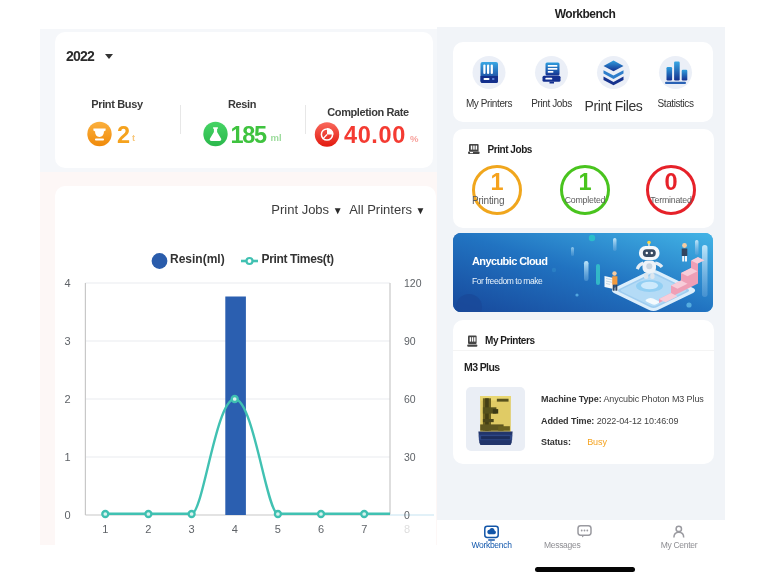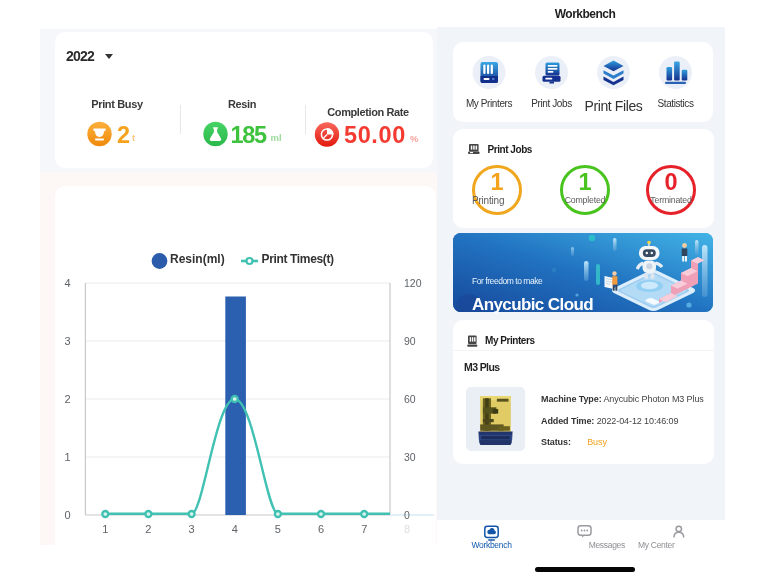--- a/index.html
+++ b/index.html
@@ -51,24 +51,27 @@
     <circle cx="327" cy="134.5" r="12.2" fill="url(#re)"></circle>
     <circle cx="327" cy="134.5" r="5.6" fill="none" stroke="#fff" stroke-width="1.5"></circle>
     <path d="M327 134.5 V127.9 A6.6 6.6 0 0 1 333.6 134.5 z" fill="#fff"></path>
     <path d="M327 134.5 l-4.4 4.6" stroke="#fff" stroke-width="1.3"></path>
   </svg>
 
   <div class="abs" style="left:117px;top:122px;font-size:23.5px;font-weight:bold;color:#f5a21d;">2</div>
   <div class="abs" style="left:132px;top:132px;font-size:9.5px;font-weight:bold;color:#f8c87d;">t</div>
   <div class="abs" style="left:230.5px;top:122px;font-size:23.5px;font-weight:bold;letter-spacing:-1.3px;color:#3fc33f;">185</div>
   <div class="abs" style="left:270.5px;top:132px;font-size:9.5px;font-weight:bold;color:#9cdc9c;">ml</div>
-  <div class="abs" style="left:344px;top:122px;font-size:23.5px;font-weight:bold;letter-spacing:0.6px;color:#f43b32;">50.00</div>
+  <div class="abs" style="left:344px;top:122px;font-size:23.5px;font-weight:bold;letter-spacing:0.6px;color:#f43b32;">40.00</div>
   <div class="abs" style="left:410px;top:132.5px;font-size:9.5px;font-weight:bold;color:#f8a29d;">%</div>
 
   <div class="abs" style="left:55px;top:186px;width:381px;height:370px;background:#fff;border-radius:10px;"></div>
+  <div class="abs" style="left:55px;top:202px;width:370.5px;text-align:right;font-size:13px;color:#3c3c3c;">
+    Print Jobs <span style="font-size:10px;color:#2a2a2a;">▼</span>&nbsp; All Printers <span style="font-size:10px;color:#2a2a2a;">▼</span>
+  </div>
 
   <svg class="abs" style="left:55px;top:186px;" width="381" height="370" viewBox="55 186 381 370">
 
     <circle cx="159.5" cy="261" r="7.9" fill="#2a5cab"></circle>
     <text x="170" y="263.3" font-size="12" font-weight="bold" fill="#333" font-family="Liberation Sans">Resin(ml)</text>
     <line x1="241" y1="261" x2="258" y2="261" stroke="#41c1b2" stroke-width="2.6"></line>
     <circle cx="249.5" cy="261" r="3" fill="#fff" stroke="#41c1b2" stroke-width="2.2"></circle>
     <text x="261.5" y="263.3" font-size="12" font-weight="bold" letter-spacing="-0.35" fill="#333" font-family="Liberation Sans">Print Times(t)</text>
 
     <line x1="85.4" y1="283" x2="390" y2="283" stroke="#e9ebef" stroke-width="1"></line>
@@ -136,21 +139,21 @@
   <div class="abs" style="left:646px;top:165px;width:50px;height:50px;border:3px solid #e62129;border-radius:50%;"></div>
   <div class="abs" style="left:472px;top:168.5px;width:50px;text-align:center;font-size:23.5px;font-weight:bold;color:#f5a21d;">1</div>
   <div class="abs" style="left:560px;top:168.5px;width:50px;text-align:center;font-size:23.5px;font-weight:bold;color:#49c41e;">1</div>
   <div class="abs" style="left:646px;top:168.5px;width:50px;text-align:center;font-size:23.5px;font-weight:bold;color:#e62129;">0</div>
   <div class="abs" style="left:472px;top:194.5px;width:50px;font-size:10px;letter-spacing:-0.2px;color:#5c5c5c;">Printing</div>
   <div class="abs" style="left:560px;top:194.5px;width:50px;text-align:center;font-size:8.75px;letter-spacing:-0.2px;color:#5c5c5c;">Completed</div>
   <div class="abs" style="left:646px;top:194.5px;width:50px;text-align:center;font-size:8.75px;letter-spacing:-0.2px;color:#5c5c5c;">Terminated</div>
 
   <div class="abs" style="left:453px;top:233px;width:260px;height:79px;border-radius:8px;background:linear-gradient(100deg,#1c55a4 0%,#2173c1 55%,#3fa9dd 100%);overflow:hidden;">
   </div>
-  <div class="abs" style="z-index:5;left:472px;top:255px;font-size:17px;font-weight:bold;color:#fff;letter-spacing:-0.6px;margin-top:40px;">Anycubic Cloud</div>
+  <div class="abs" style="z-index:5;left:472px;top:255px;font-size:11px;font-weight:bold;color:#fff;letter-spacing:-0.6px;">Anycubic Cloud</div>
   <div class="abs" style="z-index:5;left:472px;top:276px;font-size:8.5px;letter-spacing:-0.45px;color:#e9f3fb;">For freedom to make</div>
 
   <div class="abs" style="left:453px;top:320px;width:261px;height:144px;background:#fff;border-radius:10px;"></div>
   <div class="abs" style="left:453px;top:350px;width:261px;height:1px;background:#f4f4f4;"></div>
   <div class="abs" style="left:485px;top:335px;font-size:10px;font-weight:bold;letter-spacing:-0.45px;color:#1c1c1c;">My Printers</div>
   <div class="abs" style="left:464px;top:361px;font-size:10.5px;font-weight:bold;letter-spacing:-0.6px;color:#222;">M3 Plus</div>
   <div class="abs" style="left:466px;top:387px;width:59px;height:64px;background:#eaeef5;border-radius:5px;"></div>
   <div class="abs" style="left:541px;top:394px;font-size:9px;letter-spacing:-0.1px;color:#444;"><b style="color:#333;">Machine Type:</b> Anycubic Photon M3 Plus</div>
   <div class="abs" style="left:541px;top:415.5px;font-size:9px;letter-spacing:-0.1px;color:#444;"><b style="color:#333;">Added Time:</b> 2022-04-12 10:46:09</div>
   <div class="abs" style="left:541px;top:436.5px;font-size:9px;letter-spacing:-0.1px;color:#444;"><b style="color:#333;">Status:</b> <span style="color:#f5a31f;margin-left:14px;">Busy</span></div>
@@ -323,17 +326,17 @@
     <path d="M151.5 43 l9 2 v11 l-9 -2 z" fill="#f4f8fb"></path>
     <path d="M153 45.5 l6 1.3 M153 48 l6 1.3 M153 50.5 l4 0.9" stroke="#b8cede" stroke-width="0.8"></path>
     <circle cx="161.5" cy="40.5" r="2.2" fill="#f6cba1"></circle>
     <path d="M159.2 43.2 h5.2 v8.5 h-5.2 z" fill="#f29a3e"></path>
     <rect x="159.7" y="51.7" width="1.9" height="6" fill="#32455f"></rect>
     <rect x="162.4" y="51.7" width="1.9" height="6" fill="#32455f"></rect>
   </svg>
 
   <div class="abs" style="left:437px;top:520px;width:331px;height:56px;background:#fff;"></div>
   <div class="abs" style="left:451px;top:539.5px;width:81px;text-align:center;font-size:8.5px;letter-spacing:-0.3px;color:#1459ad;">Workbench</div>
-  <div class="abs" style="left:544px;top:539.5px;width:81px;text-align:right;font-size:8.5px;letter-spacing:-0.3px;color:#8e8e93;">Messages</div>
-  <div class="abs" style="left:638px;top:539.5px;width:82px;font-size:8.5px;letter-spacing:-0.3px;color:#8e8e93;">My Center</div>
+  <div class="abs" style="left:544px;top:539.5px;width:81px;text-align:left;font-size:8.5px;letter-spacing:-0.3px;color:#8e8e93;">Messages</div>
+  <div class="abs" style="left:638px;top:539.5px;width:82px;text-align:center;font-size:8.5px;letter-spacing:-0.3px;color:#8e8e93;">My Center</div>
   <div class="abs" style="left:535px;top:567px;width:100px;height:4.5px;background:#050505;border-radius:2.5px;"></div>
 
 </div>
 
 </body></html>

